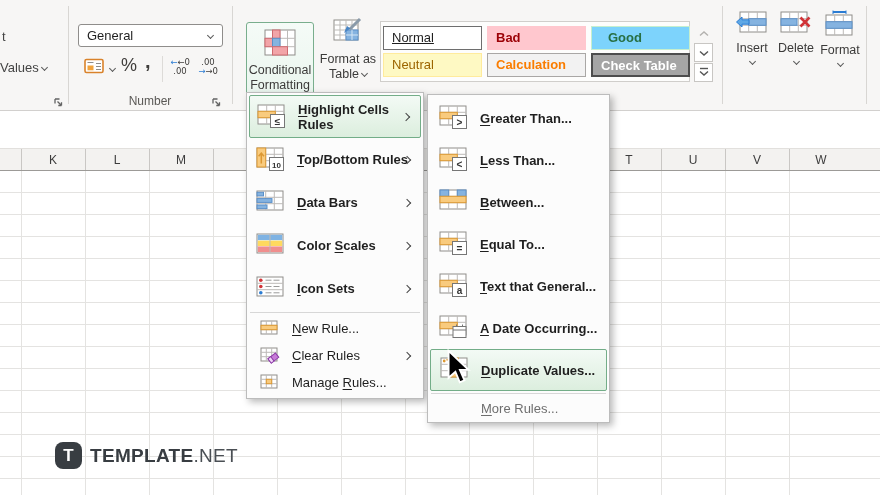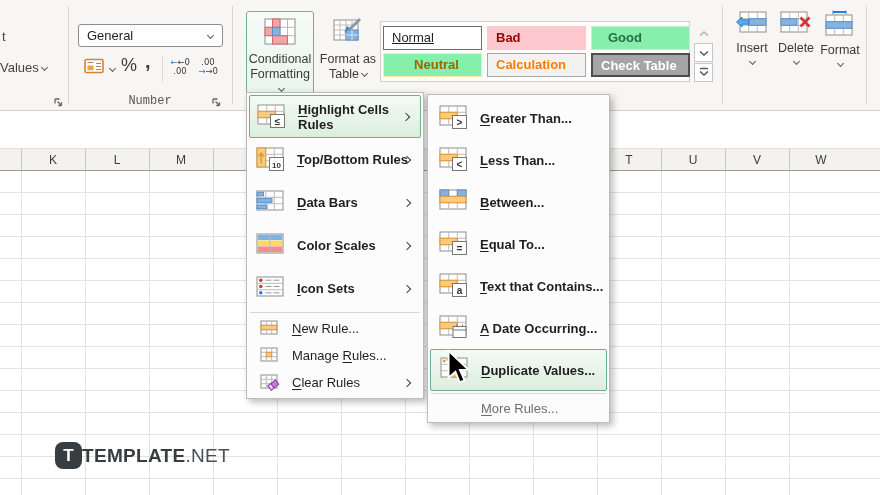--- a/index.html
+++ b/index.html
@@ -16,21 +16,21 @@
   .numfmt { position:absolute; left:78px; top:24px; width:145px; height:23px; background:#fff; border:1px solid #8f8d8b; border-radius:3px; font-size:13px; color:#1f1f1f; line-height:21px; padding-left:8px; }
   .cv { display:inline-block; width:5px; height:5px; border-right:1.4px solid #5a5a5a; border-bottom:1.4px solid #5a5a5a; transform:rotate(45deg); vertical-align:2px; margin-left:3px; }
   .numfmt .cv { position:absolute; right:9px; top:8px; margin:0; }
   .glyphbtn { position:absolute; color:#3f3d3b; }
   .decctl { position:absolute; font-size:8.5px; line-height:8.5px; color:#3f3d3b; text-align:center; font-family:"DejaVu Sans",sans-serif; }
   .decctl .blu { color:#2b7cd3; }
   .minisep { position:absolute; top:56px; height:26px; width:1px; background:#dddbd8; }
 
   .bigbtn { position:absolute; display:flex; flex-direction:column; align-items:center; border-radius:3px; padding-top:6px; }
   .bigbtn .lbl { font-size:12.5px; color:#3b3a39; line-height:15px; text-align:center; }
-  .cfbtn { left:246px; top:11px; width:68px; height:93px; border:1px solid #79ae8d; background:linear-gradient(180deg,#f5fbf7,#e7f4ec); }
+  .cfbtn { left:246px; top:22px; width:68px; height:93px; border:1px solid #79ae8d; background:linear-gradient(180deg,#f5fbf7,#e7f4ec); }
   .fatbtn { left:318px; top:11px; width:60px; height:79px; }
 
   .gallery { position:absolute; left:380px; top:21px; width:310px; height:61px; background:#fdfdfc; border:1px solid #d0cecb; }
   .chip { position:absolute; width:99px; height:24px; font-size:13px; line-height:22px; padding-left:8px; border:1px solid transparent; overflow:hidden; white-space:nowrap; }
   .chip-normal { border-width:1.5px;text-decoration:underline; }
   .chip-check { border-width:2px; }
   .gbtn { position:absolute; left:694px; width:19px; height:19px; background:#fff; border:1px solid #c8c6c3; display:flex; align-items:center; justify-content:center; }
   .gbtn.noborder { border-color:transparent; background:transparent; }
 
   .cellbtn { position:absolute; top:10px; width:44px; height:80px; display:flex; flex-direction:column; align-items:center; }
@@ -54,21 +54,21 @@
   .mi .ic { flex:0 0 auto; display:flex; }
   .sel { border:1px solid #73ad88; background:linear-gradient(180deg,#f3faf5,#dceede); border-radius:2px; }
   .subarrow { position:absolute; right:11px; top:50%; width:6px; height:6px; border-top:1.6px solid #444; border-right:1.6px solid #444; transform:translateY(-50%) rotate(45deg); }
   .msep { border-top:1px solid #d7d7d7; margin:2px 1px; }
   .gray { color:#6e6e6e; font-weight:normal; }
   u { text-underline-offset:2px; }
 
   
   .wm { position:absolute; left:55px; top:442px; display:flex; align-items:center; z-index:5; }
   .wm .sq { width:27px; height:27px; background:#383d42; border-radius:8px; color:#fff; font-weight:bold; font-size:17px; display:flex; align-items:center; justify-content:center; }
-  .wm .txt { font-size:19px; letter-spacing:.3px;text-align:center; }
+  .wm .txt { margin-left:8px; font-size:19px; letter-spacing:.3px;text-align:center; }
   .wm .txt b { color:#383d42; }
   .wm .txt span { color:#4a4f54; }
 
   .cursor { position:absolute; z-index:50; }
 </style>
 </head>
 <body>
 
 <div id="stage">
 
@@ -87,21 +87,21 @@
           <rect x="1" y="1.5" width="18" height="13" fill="#fff" stroke="#d9822b" stroke-width="1.6" rx="1.5"></rect>
           <rect x="3.5" y="7.5" width="6" height="4.8" fill="#f2a33c"></rect>
           <path d="M12 5.5h5M12 8.5h5M12 11.5h5M3.5 4.5h6" stroke="#8f8d8a"></path>
         </svg></span>
     <span class="cv" style="position:absolute; left:107px; top:66px;"></span>
     <span class="glyphbtn" style="left:121px; top:55px; font-size:18px;">%</span>
     <span class="glyphbtn" style="left:145px; top:50px; font-size:20px; font-weight:bold;">,</span>
     <div class="minisep" style="left:162px;"></div>
     <div class="decctl" style="left:168px; top:58px; width:24px;"><span class="blu">←</span><span style="display:inline;">←0</span><br><span>.00</span></div>
     <div class="decctl" style="left:196px; top:58px; width:24px;"><span>.00</span><br><span class="blu">→</span><span>→0</span></div>
-    <div class="grouplabel" style="left:85px; width:130px;font-family:Liberation Mono, monospace;">Number</div>
+    <div class="grouplabel" style="left:85px; width:130px;">Number</div>
     <span class="launcher" style="left:211px; top:94px;"><svg width="11" height="11" viewBox="0 0 11 11" aria-hidden="true">
           <path d="M2 2h4.5M2 2v4.5" stroke="#636363" stroke-width="1.3" fill="none"></path>
           <path d="M4.5 4.5l4 4M8.5 8.5v-3.2M8.5 8.5h-3.2" stroke="#636363" stroke-width="1.3" fill="none"></path>
         </svg></span>
     <div class="vsep" style="left:232px;"></div>
 
     <div class="bigbtn cfbtn">
       <span class="ic"><svg width="32" height="27" viewBox="0 0 32 27" aria-hidden="true">
             <rect x="1" y="1" width="30" height="25" fill="#fff" stroke="#8f8d8a"></rect>
             <path d="M8.5 1v25M16 1v25M23.5 1v25M1 9.3h30M1 17.7h30" stroke="#bdbbb8"></path>
@@ -120,22 +120,22 @@
             <path d="M13 18h12M19 13v10" stroke="#d4e6f5"></path>
             <path d="M27 2L16.5 12.5" stroke="#8a9aa9" stroke-width="3"></path>
             <path d="M17.5 11.5l-6.5 4.5 3-7z" fill="#4a86c5"></path>
           </svg></span>
       <div class="lbl" style="margin-top:5px;"><span>Format as</span><br><span>Table</span><span class="cv"></span></div>
     </div>
 
     <div class="gallery"></div>
     <div class="chip chip-normal" style="left: 383px; top: 26px; background: rgb(255, 255, 255); color: rgb(31, 31, 31); border-color: rgb(110, 110, 110); font-weight: normal;"><span>Normal</span></div>
     <div class="chip" style="left: 487px; top: 26px; background: rgb(255, 199, 206); color: rgb(156, 0, 6); border-color: rgb(255, 199, 206); font-weight: bold;"><span>Bad</span></div>
-    <div class="chip" style="left: 591px; top: 26px; background: #86efac; color: rgb(39, 111, 67); border-color: rgb(198, 239, 206); font-weight: bold; padding-left: 16px;"><span>Good</span></div>
-    <div class="chip" style="left: 383px; top: 53px; background: #86efac; color: rgb(156, 101, 0); border-color: rgb(255, 235, 156); font-weight: bold; text-align: center;"><span>Neutral</span></div>
+    <div class="chip" style="left: 591px; top: 26px; background: #7dd3fc; color: rgb(39, 111, 67); border-color: rgb(198, 239, 206); font-weight: bold; padding-left: 16px;"><span>Good</span></div>
+    <div class="chip" style="left: 383px; top: 53px; background: #fef9c3; color: rgb(156, 101, 0); border-color: rgb(255, 235, 156); font-weight: normal;"><span>Neutral</span></div>
     <div class="chip" style="left: 487px; top: 53px; background: rgb(242, 242, 242); color: rgb(250, 125, 0); border-color: rgb(169, 167, 165); font-weight: bold;"><span>Calculation</span></div>
     <div class="chip chip-check" style="left: 591px; top: 53px; background: rgb(165, 165, 165); color: rgb(255, 255, 255); border-color: rgb(77, 77, 77); font-weight: bold;"><span>Check Table</span></div>
     <div class="gbtn noborder" style="top:23px;">
         <span><svg width="12" height="9" viewBox="0 0 12 9" aria-hidden="true">
             <path d="M2 6.5L6 3l4 3.5" stroke="#b3b1ae" stroke-width="1.4" fill="none"></path>
           </svg></span>
       </div>
     <div class="gbtn" style="top:43px;">
         <span><svg width="12" height="9" viewBox="0 0 12 9" aria-hidden="true">
             <path d="M2 2.5L6 6l4-3.5" stroke="#555" stroke-width="1.4" fill="none"></path>
@@ -271,39 +271,39 @@
             <rect x="1" y="5.3" width="16" height="4.4" fill="#f9cb7e" stroke="#dd9933"></rect>
           </svg>
         </span>
       <span><span></span><u>N</u><span>ew Rule...</span></span>
     </div>
     <div class="mi mi-small">
       <span class="ic">
           <svg width="20" height="17" viewBox="0 0 20 17" aria-hidden="true">
             <rect x="1" y="1" width="16" height="13" fill="#fff" stroke="#8f8d8a"></rect>
             <path d="M6.3 1v13M11.7 1v13M1 5.3h16M1 9.7h16" stroke="#bdbbb8" fill="none"></path>
-            <rect x="6.3" y="5.3" width="5.4" height="4.4" fill="#f9cb7e" stroke="#dd9933"></rect>
-          </svg>
-        </span>
-      <span><span>Manage </span><u>R</u><span>ules...</span></span>
-    </div>
-    <div class="mi mi-small">
-      <span class="ic">
-          <svg width="20" height="17" viewBox="0 0 20 17" aria-hidden="true">
-            <rect x="1" y="1" width="16" height="13" fill="#fff" stroke="#8f8d8a"></rect>
-            <path d="M6.3 1v13M11.7 1v13M1 5.3h16M1 9.7h16" stroke="#bdbbb8" fill="none"></path>
             <g transform="rotate(-38 13 11)">
               <rect x="8.5" y="8.5" width="9.5" height="5.5" fill="#c77bd8" stroke="#8d3ba8"></rect>
               <rect x="8.5" y="8.5" width="3.5" height="5.5" fill="#efd3f6" stroke="#8d3ba8"></rect>
             </g>
           </svg>
         </span>
       <span><span></span><u>C</u><span>lear Rules</span></span>
       <span class="subarrow"></span>
     </div>
+    <div class="mi mi-small">
+      <span class="ic">
+          <svg width="20" height="17" viewBox="0 0 20 17" aria-hidden="true">
+            <rect x="1" y="1" width="16" height="13" fill="#fff" stroke="#8f8d8a"></rect>
+            <path d="M6.3 1v13M11.7 1v13M1 5.3h16M1 9.7h16" stroke="#bdbbb8" fill="none"></path>
+            <rect x="6.3" y="5.3" width="5.4" height="4.4" fill="#f9cb7e" stroke="#dd9933"></rect>
+          </svg>
+        </span>
+      <span><span>Manage </span><u>R</u><span>ules...</span></span>
+    </div>
   </div>
 
   <div class="menu" style="left:427px; top:94px; width:183px;">
     <div class="mi mi-sub">
       <span class="ic">
           <svg width="30" height="26" viewBox="0 0 30 26" aria-hidden="true">
             <rect x="1" y="1" width="26" height="19" fill="#fff" stroke="#8f8d8a"></rect>
             <path d="M9.7 1v19M18.3 1v19M1 7.3h26M1 13.7h26" stroke="#bdbbb8" fill="none"></path>
             <rect x="1" y="7.3" width="17.3" height="6.4" fill="#f9cb7e" stroke="#dd9933"></rect>
             <rect x="13.5" y="10.5" width="14" height="13" fill="#fff" stroke="#767676"></rect>
@@ -351,21 +351,21 @@
     <div class="mi mi-sub">
       <span class="ic">
           <svg width="30" height="26" viewBox="0 0 30 26" aria-hidden="true">
             <rect x="1" y="1" width="26" height="19" fill="#fff" stroke="#8f8d8a"></rect>
             <path d="M9.7 1v19M18.3 1v19M1 7.3h26M1 13.7h26" stroke="#bdbbb8" fill="none"></path>
             <rect x="1" y="7.3" width="17.3" height="6.4" fill="#f9cb7e" stroke="#dd9933"></rect>
             <rect x="13.5" y="10.5" width="14" height="13" fill="#fff" stroke="#767676"></rect>
             <text x="20.5" y="20.6" font-size="10" text-anchor="middle" fill="#333" font-family="Liberation Sans,sans-serif">a</text>
           </svg>
         </span>
-      <span><u>T</u><span>ext that Contains...</span></span>
+      <span><u>T</u><span>ext that General...</span></span>
     </div>
     <div class="mi mi-sub">
       <span class="ic">
           <svg width="30" height="26" viewBox="0 0 30 26" aria-hidden="true">
             <rect x="1" y="1" width="26" height="19" fill="#fff" stroke="#8f8d8a"></rect>
             <path d="M9.7 1v19M18.3 1v19M1 7.3h26M1 13.7h26" stroke="#bdbbb8" fill="none"></path>
             <rect x="1" y="7.3" width="17.3" height="6.4" fill="#f9cb7e" stroke="#dd9933"></rect>
             <rect x="14" y="11.5" width="13" height="11" fill="#fff" stroke="#767676"></rect>
             <path d="M14 15h13M17.5 11.5v-2M23.5 11.5v-2" stroke="#767676" fill="none"></path>
           </svg>

